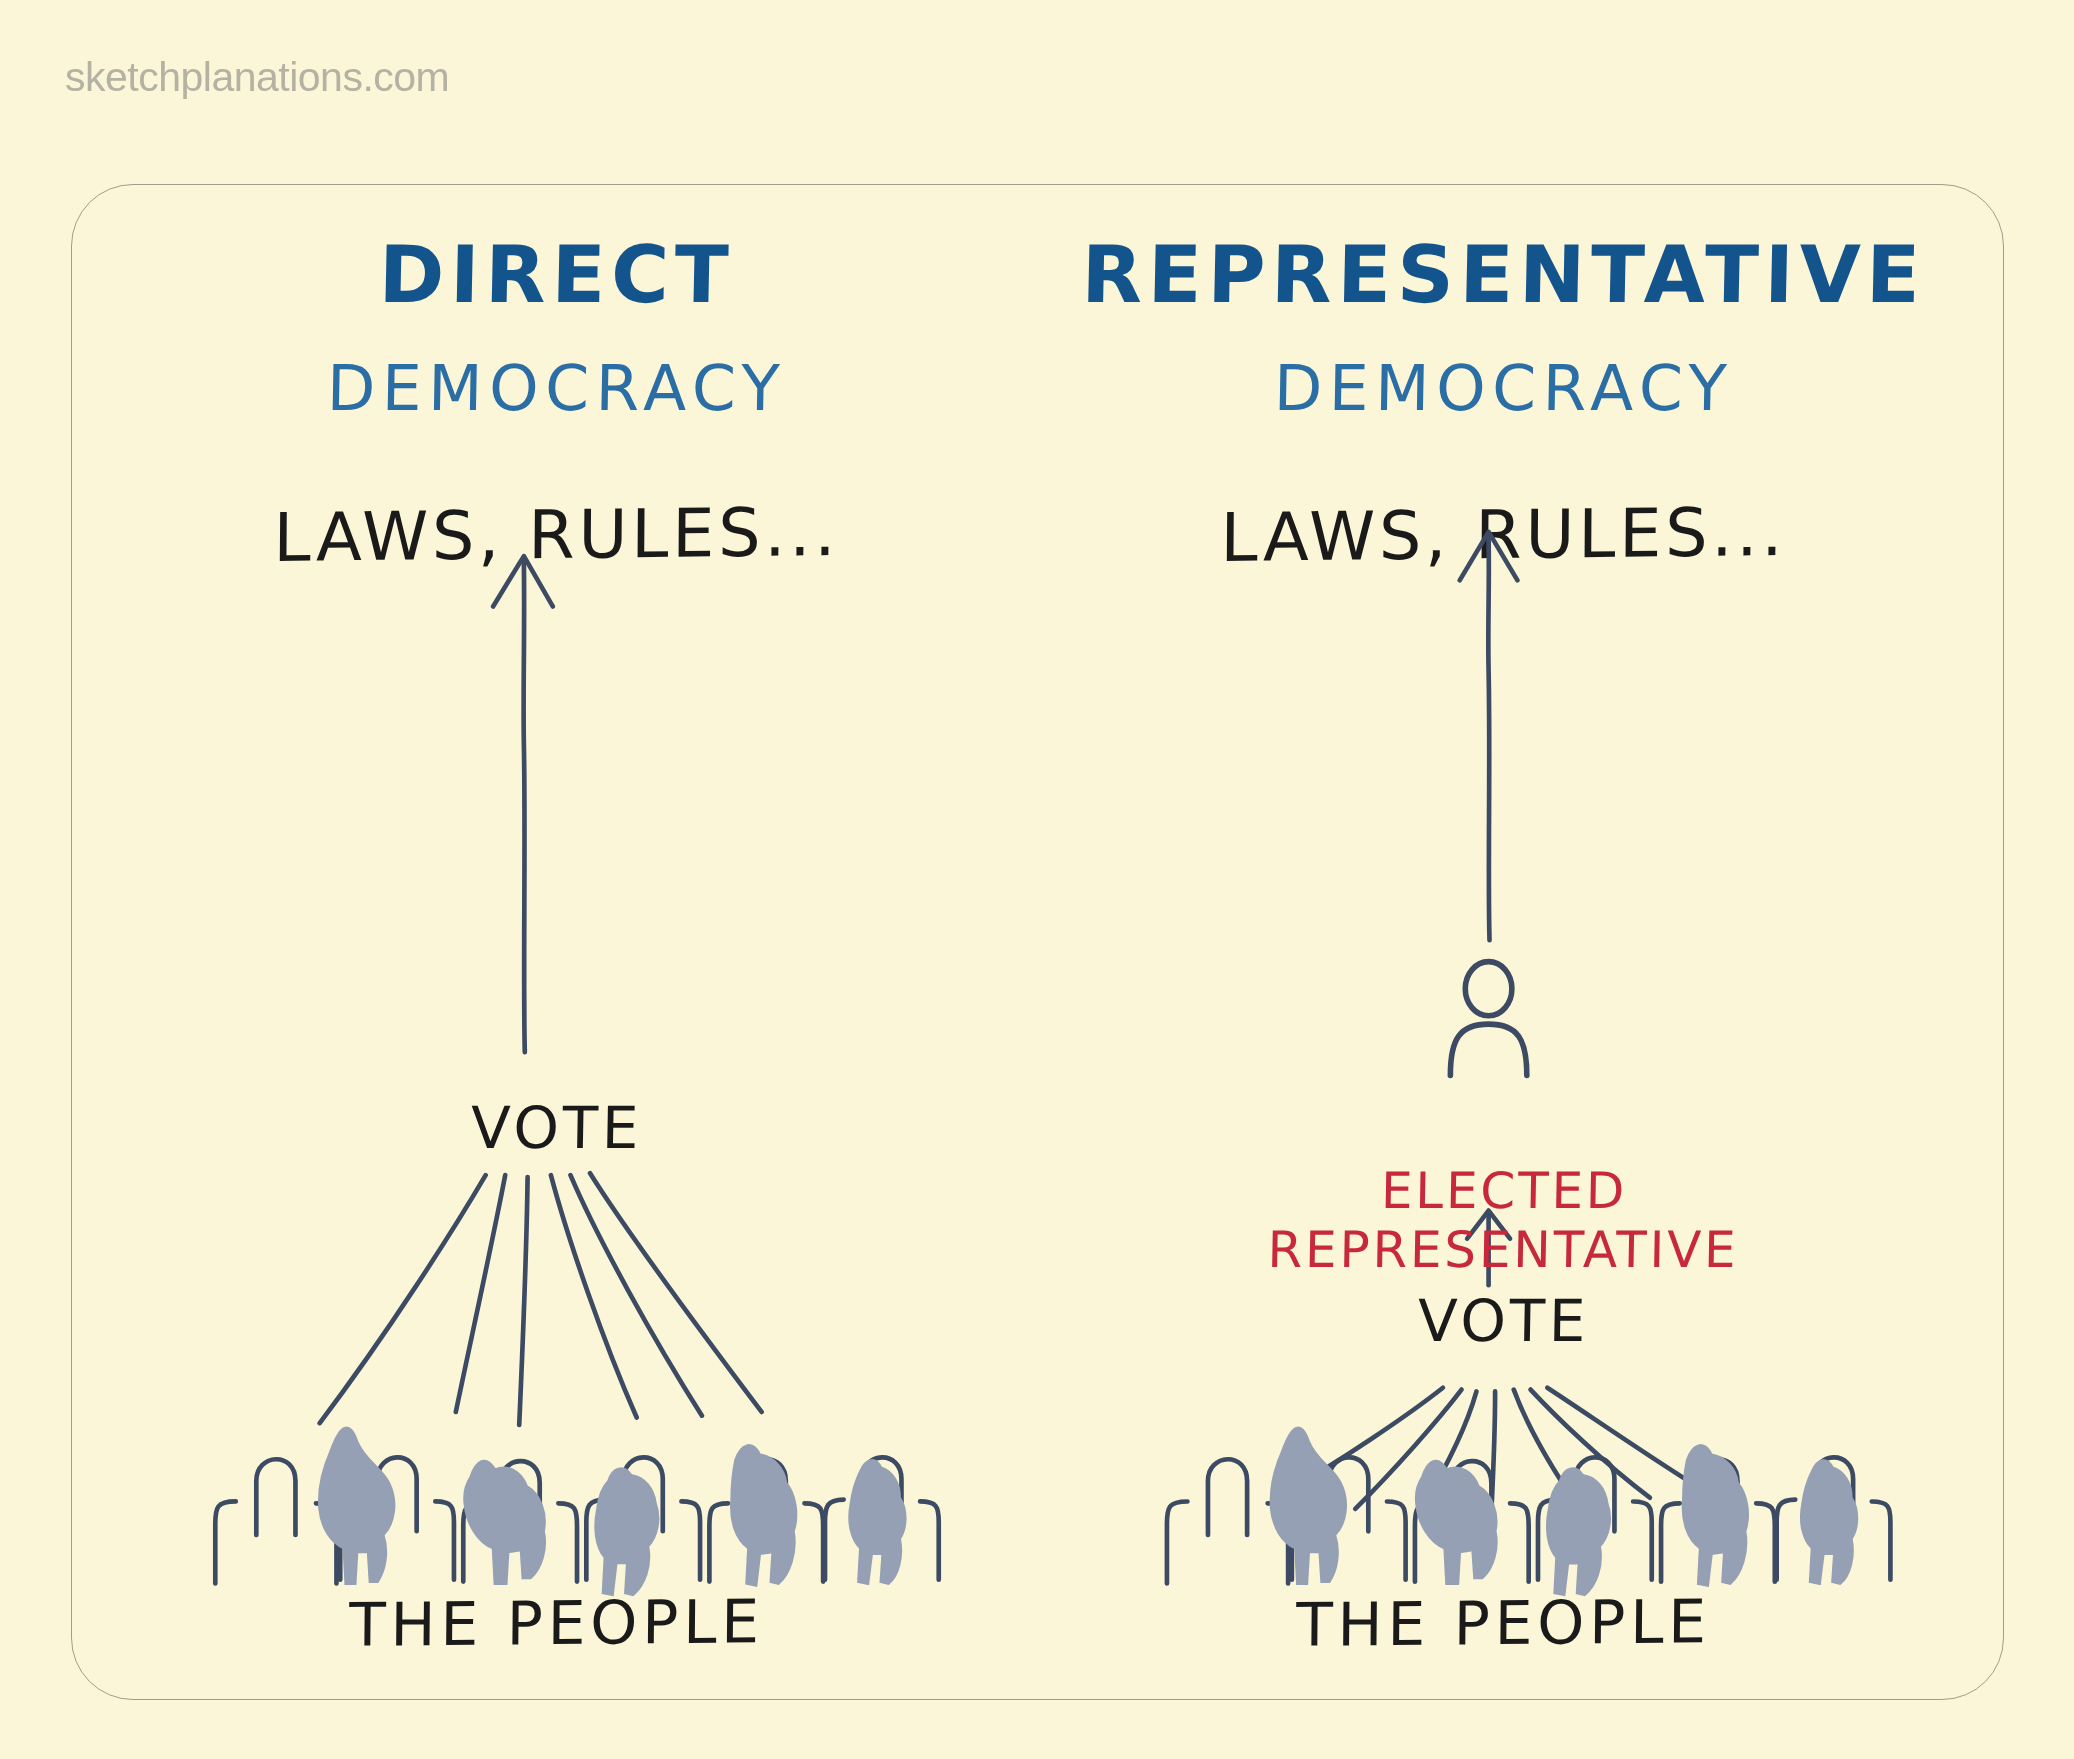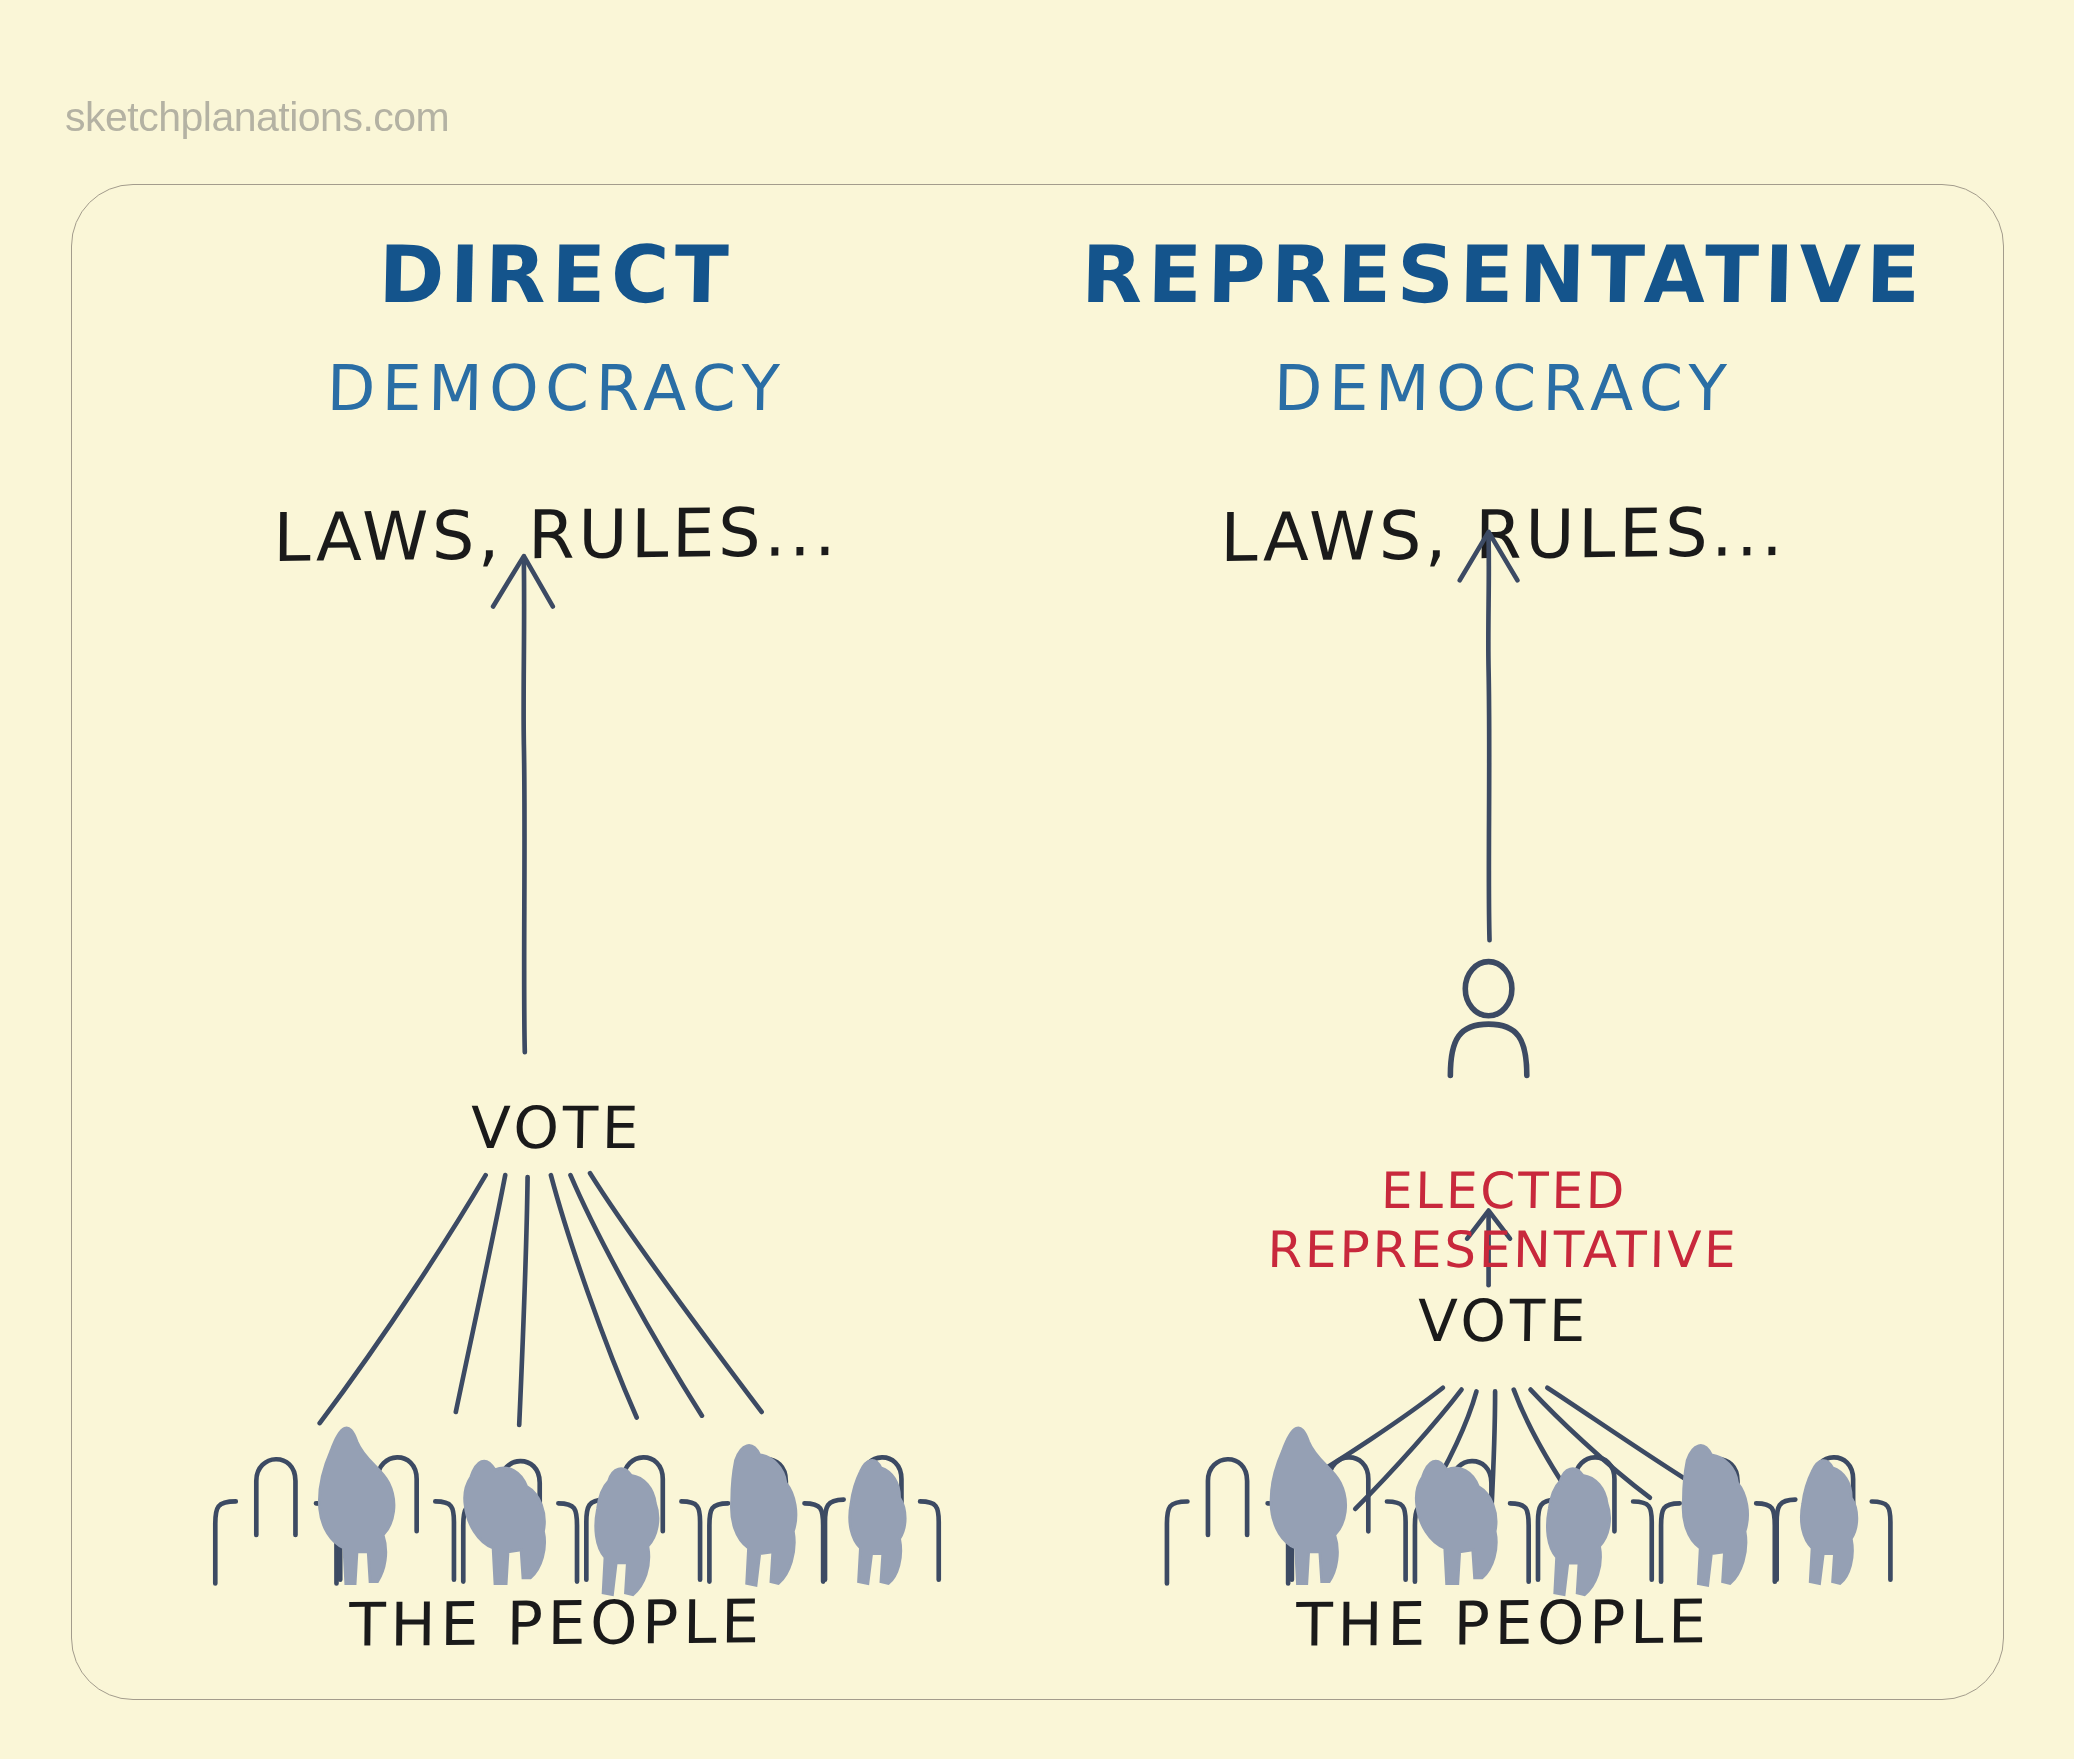--- a/index.html
+++ b/index.html
@@ -20,21 +20,20 @@
   
   #watermark {
     position: absolute;
     left: 65px;
     top: 54px;
     font-family: "Liberation Sans", sans-serif;
     font-size: 41px;
     letter-spacing: -0.5px;
     color: #b4b2a3;
     white-space: nowrap;
-    margin-top: 40px;
   }
   
   #card {
     position: absolute;
     left: 71px;
     top: 184px;
     width: 1933px;
     height: 1516px;
     border: 1.9px solid #a39c8c;
     border-radius: 62px;

